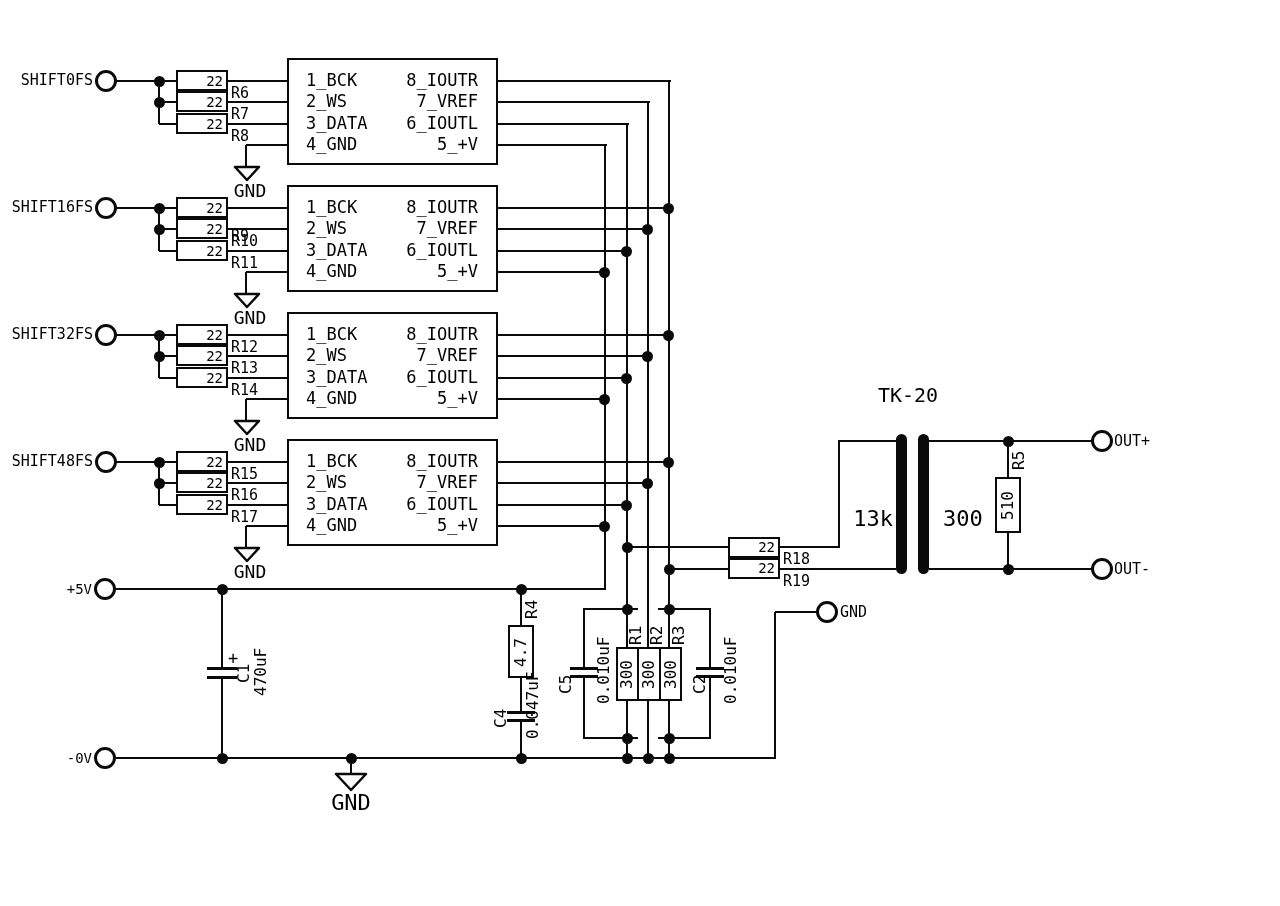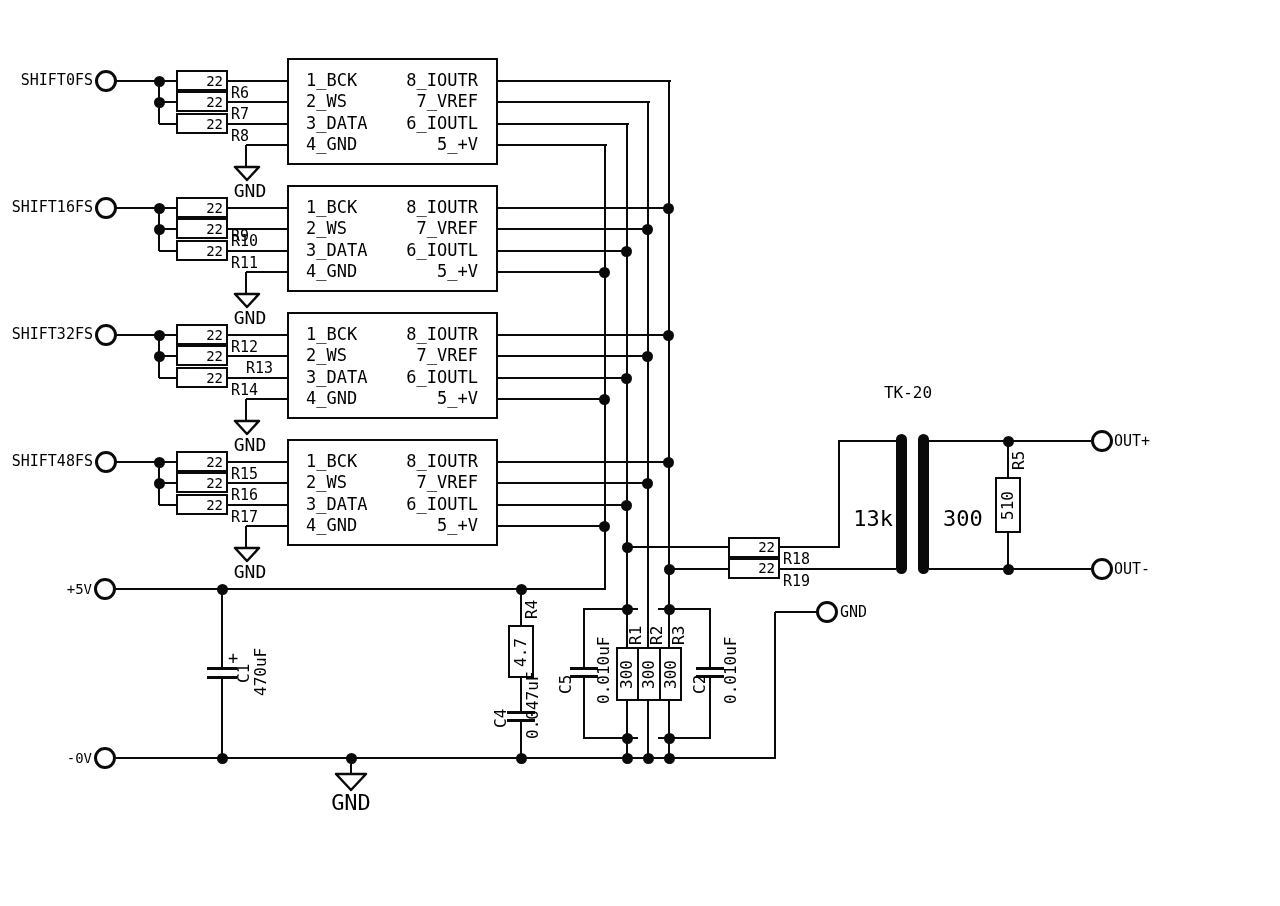--- a/index.html
+++ b/index.html
@@ -8,21 +8,21 @@
   .w{position:absolute;background:#0a0a0a;}
   .dot{position:absolute;width:11px;height:11px;background:#0a0a0a;border-radius:50%;}
   .term{position:absolute;width:22px;height:22px;border:3px solid #0a0a0a;border-radius:50%;
         background:#fff;box-sizing:border-box;}
   .box{position:absolute;border:2px solid #0a0a0a;background:#fff;box-sizing:border-box;}
   .bar{position:absolute;background:#0a0a0a;border-radius:6px;}
   .txt{position:absolute;white-space:nowrap;line-height:1.15;letter-spacing:0;}
   .r{text-align:right;}
   .c{text-align:center;}
   .f14{font-size:14px;} .f15{font-size:15px;} .f16{font-size:16px;}
-  .f17{font-size:17px;} .f18{font-size:18px;} .f20{font-size:16px;} .f22{font-size:22px;}
+  .f17{font-size:17px;} .f18{font-size:18px;} .f20{font-size:20px;} .f22{font-size:22px;}
   .vt{transform:rotate(-90deg);transform-origin:0 0;}
   svg.gnd{position:absolute;}
 </style>
 </head>
 <body>
 
 <div class="canvas">
 
   <div class="txt f15 r" style="left:0px;top:72px;width:93px;">SHIFT0FS</div>
   <div class="term" style="left:95px;top:70px;"></div>
@@ -121,21 +121,21 @@
   <div class="w" style="left:228px;top:334px;width:59px;height:2px;"></div>
   <div class="w" style="left:228px;top:355px;width:59px;height:2px;"></div>
   <div class="w" style="left:228px;top:377px;width:59px;height:2px;"></div>
   <div class="box" style="left:176px;top:324px;width:52px;height:21px;"></div>
   <div class="box" style="left:176px;top:345px;width:52px;height:21px;"></div>
   <div class="box" style="left:176px;top:367px;width:52px;height:21px;"></div>
   <div class="txt f14 r" style="left:177px;top:327px;width:46px;">22</div>
   <div class="txt f14 r" style="left:177px;top:348px;width:46px;">22</div>
   <div class="txt f14 r" style="left:177px;top:370px;width:46px;">22</div>
   <div class="txt f15" style="left:231px;top:339px;">R12</div>
-  <div class="txt f15" style="left:246px;top:360px;">R13</div>
+  <div class="txt f15" style="left:231px;top:360px;">R13</div>
   <div class="txt f15" style="left:231px;top:382px;">R14</div>
   <div class="w" style="left:246px;top:398px;width:41px;height:2px;"></div>
   <div class="w" style="left:245px;top:399px;width:2px;height:21px;"></div>
   <svg class="gnd" style="left:233px;top:419px;" width="28" height="17" viewBox="0 0 28 17">
       <path d="M2 2 H26 L14 15 Z" fill="none" stroke="#0a0a0a" stroke-width="2.5" stroke-linejoin="round"></path>
     </svg>
   <div class="txt f18 c" style="left:222px;top:435px;width:56px;">GND</div>
   <div class="box" style="left:287px;top:312px;width:211px;height:107px;"></div>
   <div class="txt f17" style="left:306px;top:325px;">1_BCK</div>
   <div class="txt f17" style="left:306px;top:346px;">2_WS</div>

